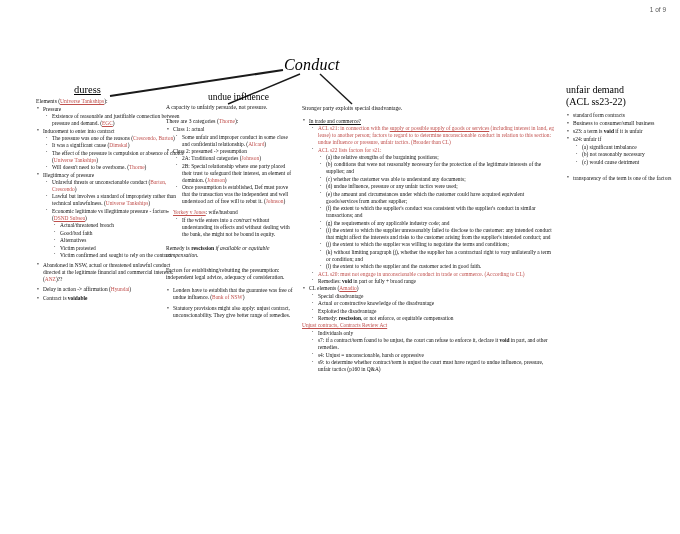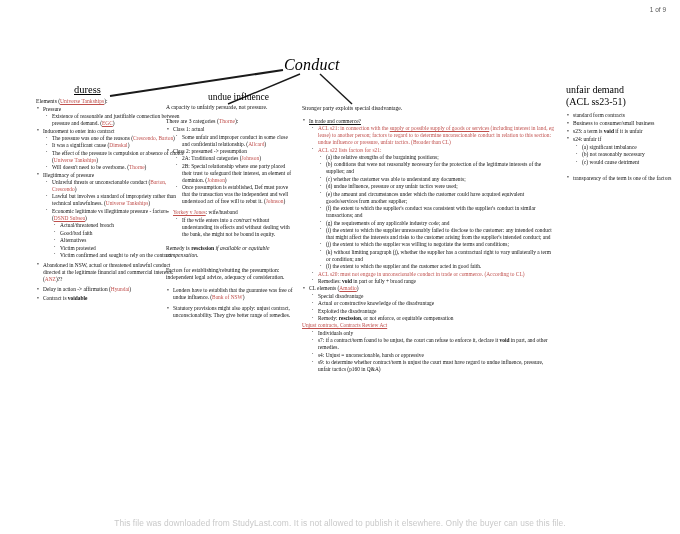--- a/index.html
+++ b/index.html
@@ -197,31 +197,30 @@
         <li class="lv2">Individuals only</li>
         <li class="lv2"><span>s7: if a contract/term found to be unjust, the court can refuse to enforce it, declare it </span><span class="b">void</span><span> in part, and other remedies.</span></li>
         <li class="lv2">s4: Unjust = unconscionable, harsh or oppressive</li>
         <li class="lv2">s9: to determine whether contract/term is unjust the court must have regard to undue influence, pressure, unfair tactics (p160 in Q&amp;A)</li>
       </ul>
     </ul>
   </div>
 
   <div class="col" id="col-unfair">
     <div class="branch-title">unfair demand</div>
-    <div class="branch-title">(ACL ss23-51)</div>
+    <div class="branch-title">(ACL ss23-22)</div>
     <div class="spacer"></div>
     <ul>
       <li class="lv1">standard form contracts</li>
       <li class="lv1">Business to consumer/small business</li>
       <li class="lv1"><span>s23: a term is </span><span class="b">void</span><span> if it is unfair</span></li>
       <li class="lv1">s24: unfair if</li>
       <ul>
         <li class="lv2">(a) significant imbalance</li>
         <li class="lv2">(b) not reasonably necessary</li>
         <li class="lv2">(c) would cause detriment</li>
       </ul>
       <li class="lv1" style="margin-top:8px;">transparency of the term is one of the factors</li>
     </ul>
   </div>
 
-  <div class="footer">This file was downloaded from StudyLast.com. It is not allowed to publish it elsewhere. Only the buyer can use this file.</div>
 
 </div>
 
 </body></html>

